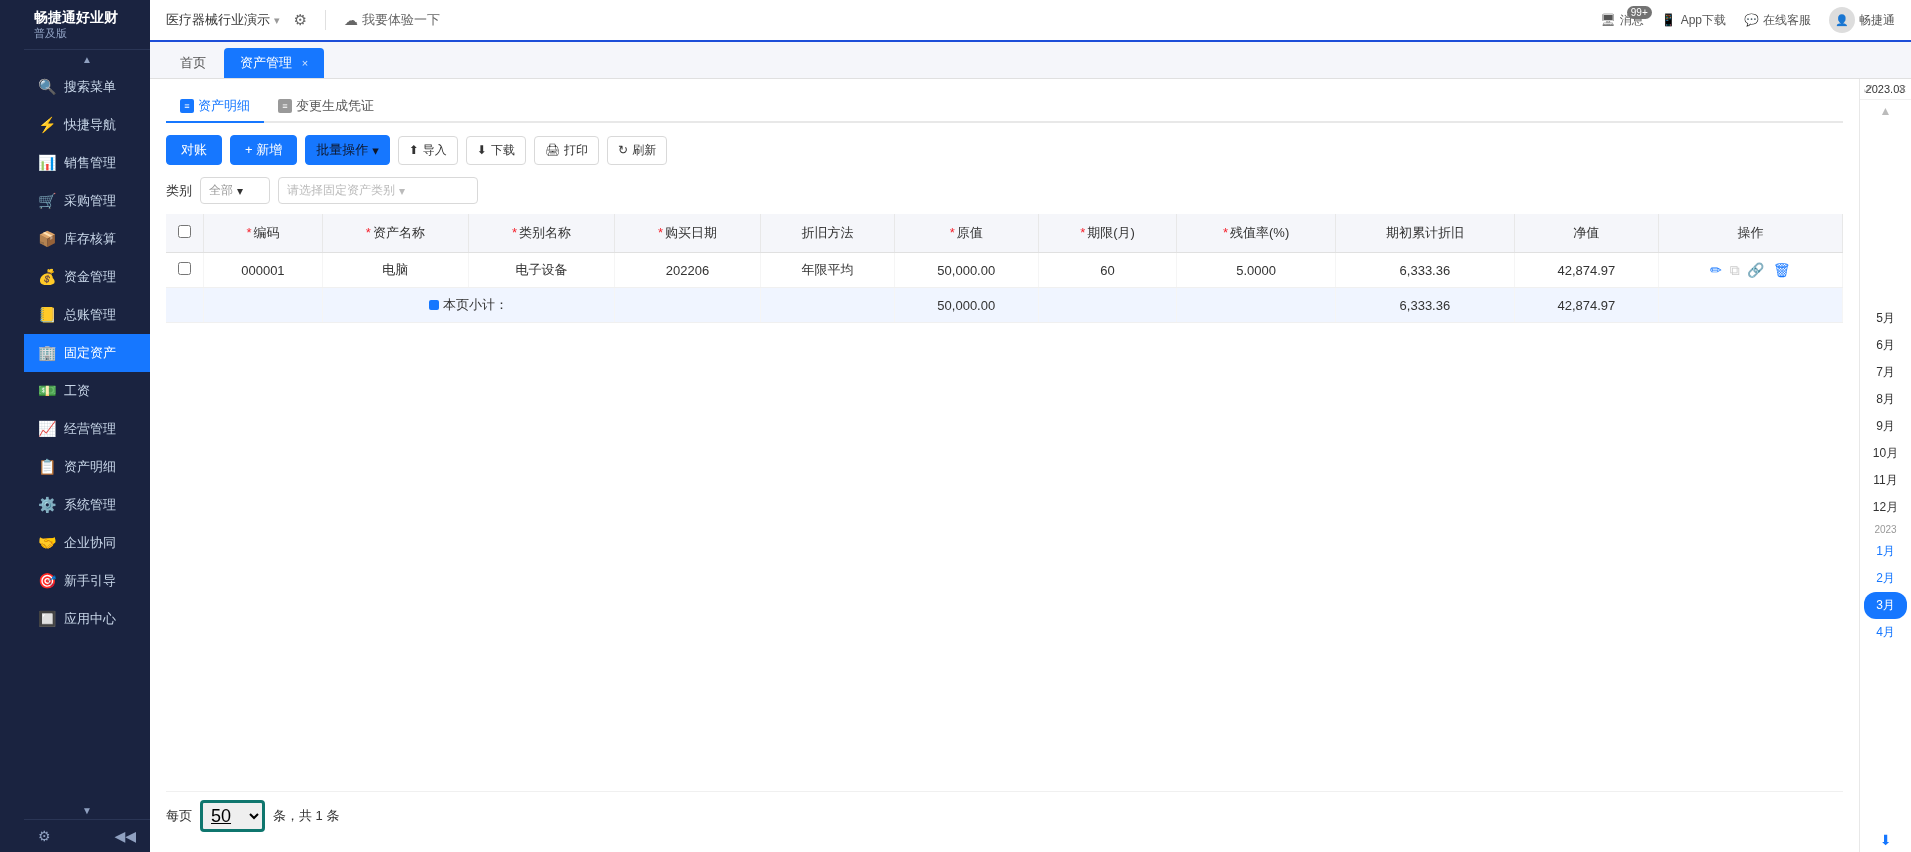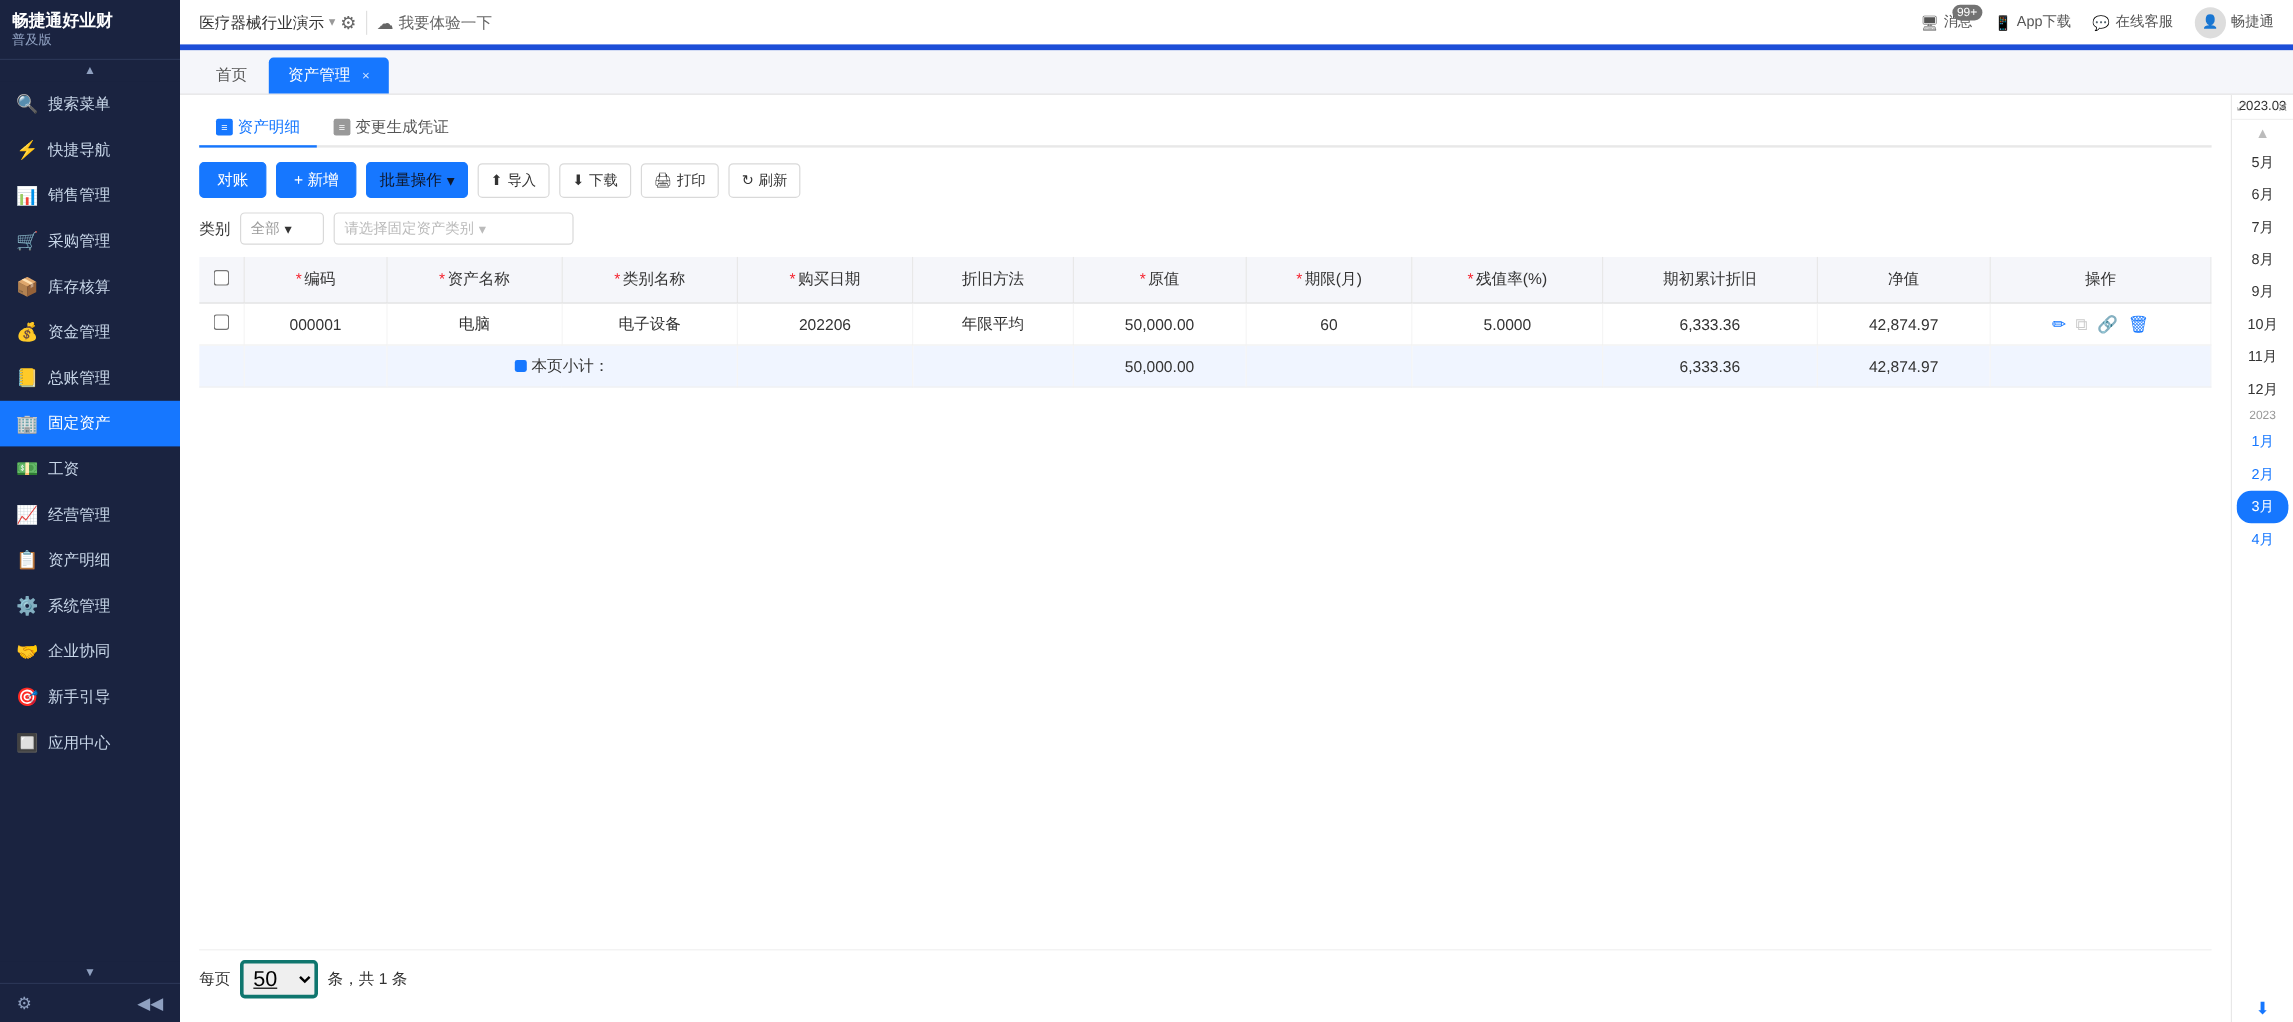--- a/index.html
+++ b/index.html
@@ -7,20 +7,21 @@
 
     
     .sidebar {
       width: 150px;
       background: #1a2340;
       display: flex;
       flex-direction: column;
       flex-shrink: 0;
       height: 100%;
       position: relative;
+      padding-left: 24px;
     }
     .sidebar-logo {
       background: #1a2340;
       padding: 8px 10px;
       display: flex;
       flex-direction: column;
       align-items: flex-start;
       border-bottom: 1px solid #2a3555;
     }
     .sidebar-logo .logo-title {
@@ -95,21 +96,22 @@
       overflow: hidden;
     }
 
     
     .topbar {
       background: #fff;
       height: 42px;
       display: flex;
       align-items: center;
       padding: 0 16px;
-      border-bottom: 5px solid #1d4ed8;
+      border-bottom: 2px solid #1d4ed8;
+      gap: 10px;
       flex-shrink: 0;
     }
     .topbar-company {
       display: flex;
       align-items: center;
       gap: 4px;
       font-size: 13px;
       color: #333;
       cursor: pointer;
     }
@@ -421,20 +423,21 @@
       color: #bbb;
       cursor: pointer;
       font-size: 12px;
     }
     .calendar-months {
       flex: 1;
       width: 100%;
       overflow: hidden;
       display: flex;
       flex-direction: column;
+      justify-content: center;
     }
     .calendar-year {
       font-size: 10px;
       color: #999;
       text-align: center;
       padding: 3px 0;
     }
     .calendar-month {
       display: flex;
       align-items: center;

